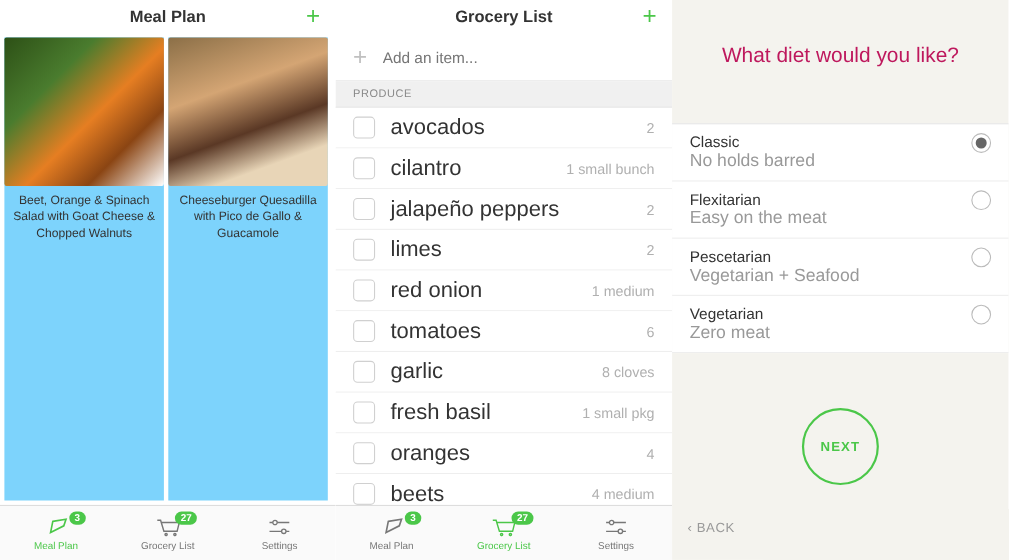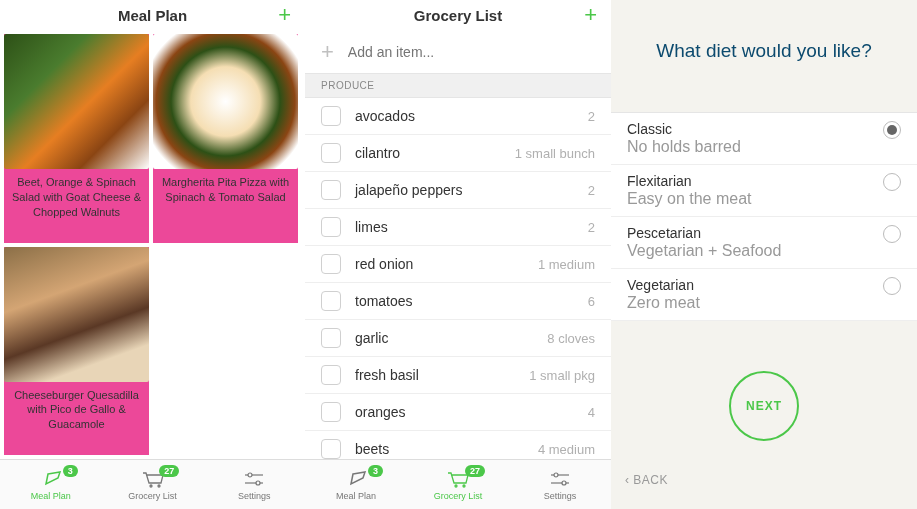--- a/index.html
+++ b/index.html
@@ -4,35 +4,35 @@
 <style>
 *{margin:0;padding:0;box-sizing:border-box;font-family:-apple-system,Helvetica,Arial,sans-serif}
 body{background:#fff;width:917px;height:509px;display:flex;overflow:hidden}
 .screen{display:flex;flex-direction:column;background:#fff;position:relative}
 .s1{width:305px}.s2{width:306px}.s3{width:306px;background:#f4f3ee}
 .header{height:30px;display:flex;align-items:center;justify-content:center;position:relative;padding:0 12px}
 .header h1{font-size:15px;font-weight:600;color:#333}
 .plus{position:absolute;right:14px;font-size:22px;color:#4bc749;font-weight:300}
 .content{flex:1;overflow:hidden}
 .cards{display:flex;flex-wrap:wrap;padding:4px;gap:4px}
-.card{width:145px;background:#ec4899}
+.card{width:145px;background:#7dd3fc}
 .card-img{width:145px;height:135px;background:#eee;border-radius:2px;margin-bottom:6px}
 .card-title{font-size:11px;text-align:center;color:#333;line-height:1.35;padding:0 2px 10px}
 .img1{background:linear-gradient(135deg,#2d5016 0%,#4a7c2e 30%,#e67e22 55%,#8b4513 75%,#fff 100%)}
 .img2{background:radial-gradient(circle at 50% 50%,#fff 0%,#f5deb3 35%,#2d5016 55%,#8b4513 70%,#fff 85%)}
 .img3{background:linear-gradient(160deg,#8b6f47 0%,#d4a574 35%,#5a3825 60%,#e8d5b7 80%)}
 .addrow{display:flex;align-items:center;height:44px;padding:0 16px;border-bottom:1px solid #e5e5e5;background:#fff}
 .addrow .pl{font-size:22px;color:#c0c0c0;margin-right:14px;font-weight:300}
 .addrow input{border:none;font-size:14px;color:#6d28d9;outline:none;flex:1;background:transparent}
 .section{background:#f0f0f0;font-size:10px;letter-spacing:0.5px;color:#888;padding:6px 16px;border-bottom:1px solid #e5e5e5}
 .row{display:flex;align-items:center;height:37px;padding:0 16px;border-bottom:1px solid #eee;background:#fff}
 .chk{width:20px;height:20px;border:1.5px solid #d0d0d0;border-radius:4px;margin-right:14px}
-.item{flex:1;font-size:14px;color:#333}
+.item{flex:1;font-size:20px;color:#333}
 .qty{font-size:13px;color:#b0b0b0}
-.question{text-align:center;font-size:19px;color:#0c4a6e;padding:40px 20px 50px;font-weight:400}
+.question{text-align:center;font-size:19px;color:#be185d;padding:40px 20px 50px;font-weight:400}
 .opts{background:#fff;border-top:1px solid #e5e5e5}
 .opt{display:flex;padding:8px 16px;border-bottom:1px solid #eee}
 .opt-txt{flex:1}
 .opt-t{font-size:14px;color:#333}
 .opt-s{font-size:16px;color:#999;margin-top:1px}
 .radio{width:18px;height:18px;border:1.5px solid #bbb;border-radius:50%;display:flex;align-items:center;justify-content:center}
 .radio.sel::after{content:'';width:10px;height:10px;background:#666;border-radius:50%}
 .nextbtn{width:70px;height:70px;border:2px solid #4bc749;border-radius:50%;display:flex;align-items:center;justify-content:center;margin:50px auto 0;font-size:12px;letter-spacing:1px;color:#4bc749;font-weight:700}
 .back{position:absolute;bottom:22px;left:14px;font-size:12px;color:#999;letter-spacing:0.5px}
 .tabbar{height:50px;display:flex;border-top:1px solid #ddd;background:#fafafa}
@@ -50,24 +50,20 @@
   <div class="header">
     <h1>Meal Plan</h1>
     <span class="plus">+</span>
   </div>
   <div class="content cards">
     <div class="card">
       <div class="card-img img1"></div>
       <div class="card-title">Beet, Orange &amp; Spinach Salad with Goat Cheese &amp; Chopped Walnuts</div>
     </div>
     <div class="card">
-      <div class="card-img img2"></div>
-      <div class="card-title">Margherita Pita Pizza with Spinach &amp; Tomato Salad</div>
-    </div>
-    <div class="card">
       <div class="card-img img3"></div>
       <div class="card-title">Cheeseburger Quesadilla with Pico de Gallo &amp; Guacamole</div>
     </div>
   </div>
   <div class="tabbar">
     <div class="tab active">
       <div class="icon">
           <svg width="22" height="18" viewBox="0 0 22 18">
             <path d="M8 4 L20 2 L18 8 L6 14 Z" fill="none" stroke="#4bc749" stroke-width="1.5"></path>
           </svg>

